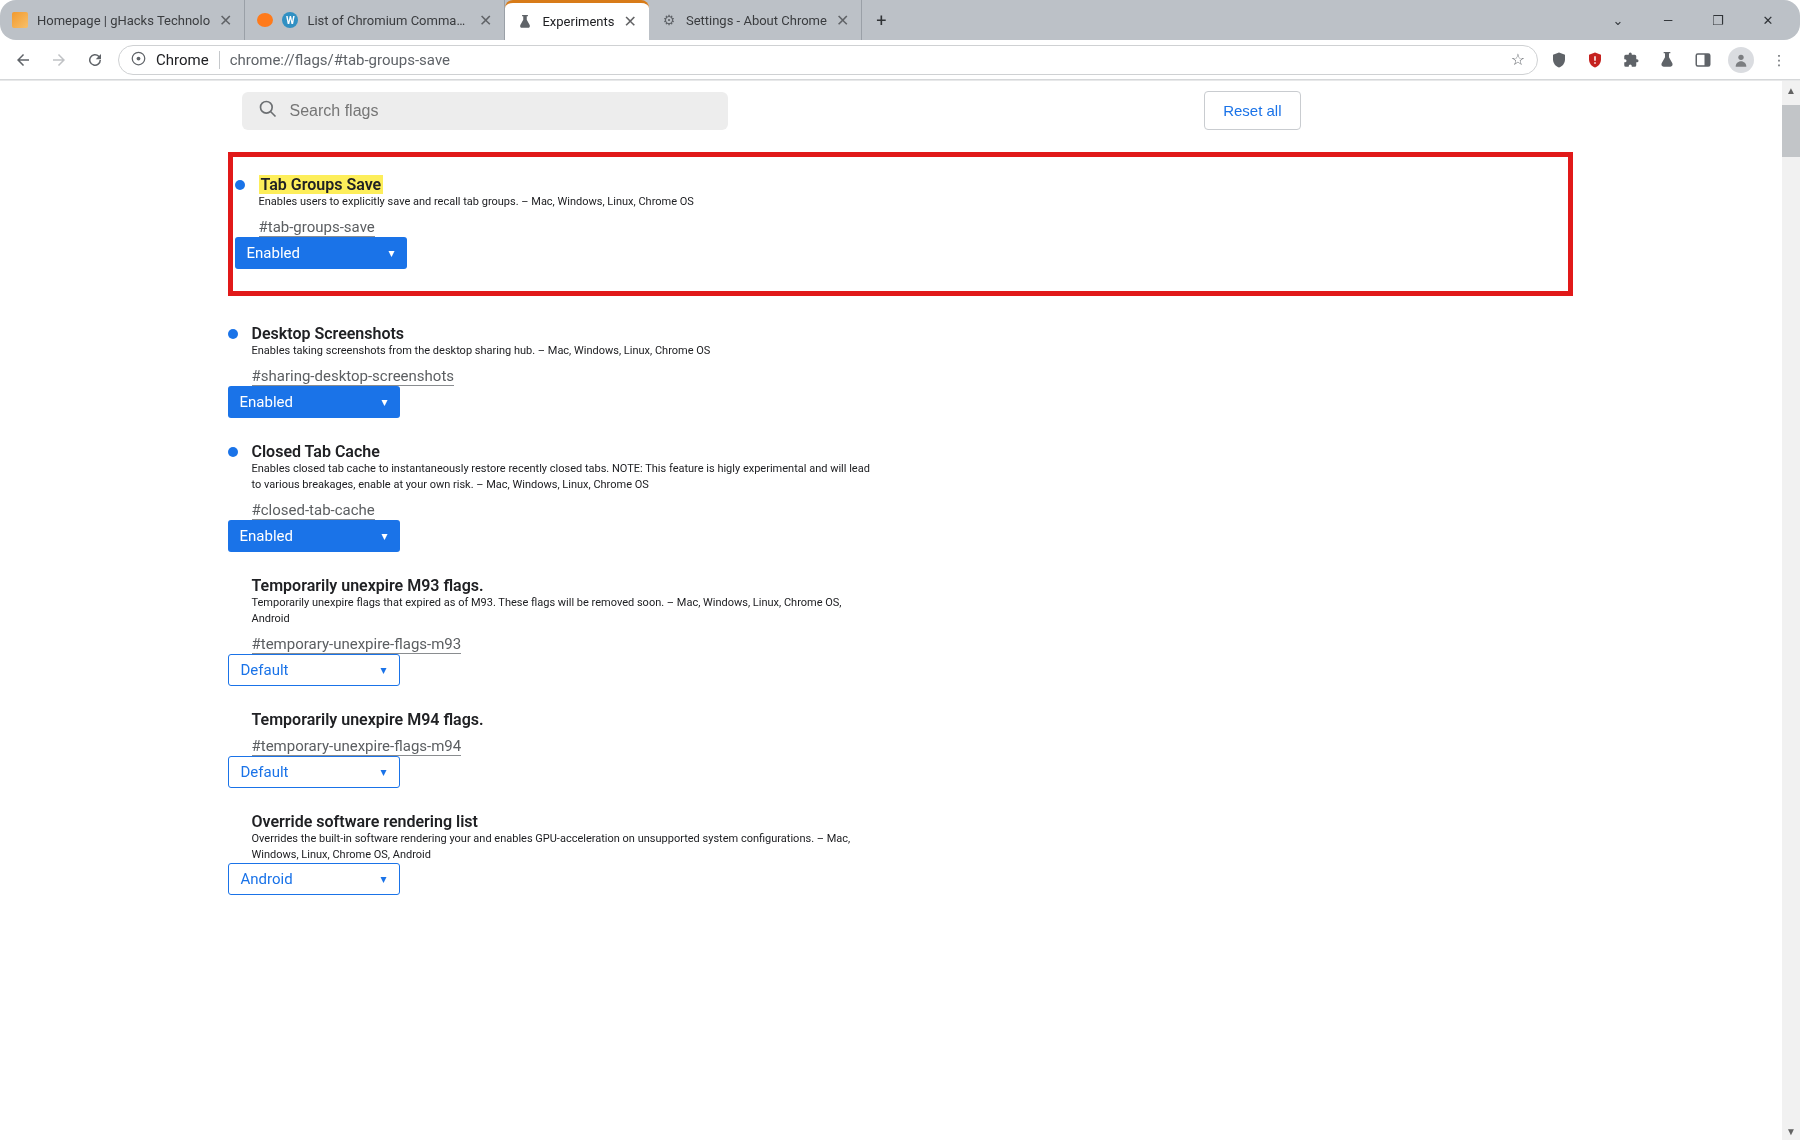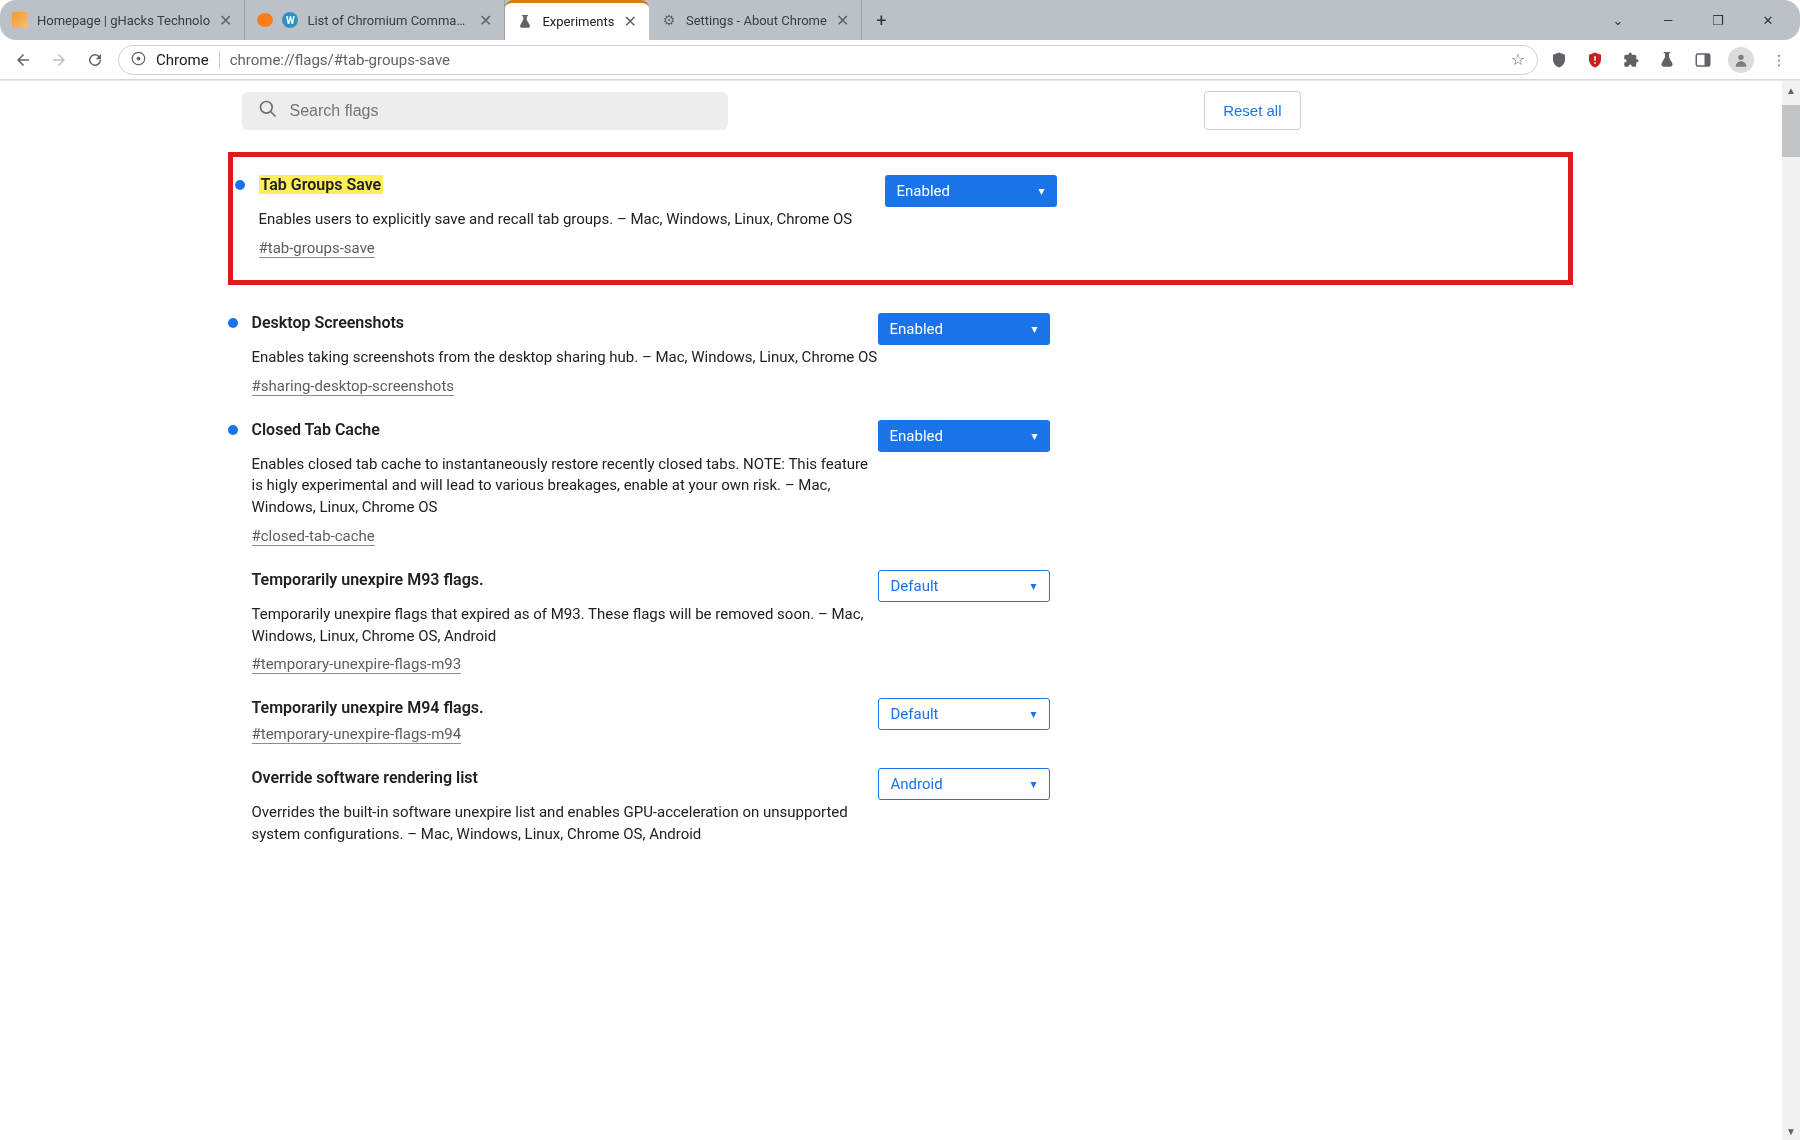--- a/index.html
+++ b/index.html
@@ -40,29 +40,29 @@
 
 
 .page-wrap { position: relative; height: calc(1140px - 80px); overflow:hidden; border-top:1px solid #e7e8e9;}
 .page { width: 1345px; margin: 0 auto; padding-bottom: 40px;}
 .pagehead { display:flex; align-items:center; padding: 10px 0 10px 14px; gap: 20px; }
 .searchbox { flex: 0 0 486px; display:flex; align-items:center; gap: 12px; height:38px; padding: 0 16px; border-radius: 6px; background:#ededed; color:#646669;}
 .searchbox-input { border:none; background:transparent; outline:none; font-size:16px; color:#646669; width:100%}
 .resetall { margin-left:auto; margin-right: 272px; border:1px solid #c9ccd0; background:#fff; color:#1a73e8; padding: 10px 18px; border-radius:4px; font-size:15px;}
 
 .flags-area { padding-top: 12px; }
-.flag-row { display:flex; justify-content:flex-start; padding: 12px 0; }
+.flag-row { display:flex; justify-content:space-between; padding: 12px 0; flex-direction: column; }
 .flag-row.highlight-row { border:5px solid #e11919; padding: 18px 12px 22px 2px; margin-bottom: 16px; }
 .flag-left { display:flex; gap: 10px; width: 650px; }
 .dot-col { width:14px; padding-top: 5px; }
 .dot { width:10px; height:10px; border-radius:50%; background:#1a73e8; }
 .flag-text { flex:1; }
 .flag-title { font-size:16px; font-weight: 600; color:#202124; }
 .flag-title.hl { background: #fdee5a; display:inline; padding: 0 2px; }
-.flag-desc { font-size:15px; color:#202124; margin-top: 15px; line-height:1.45; }
+.flag-desc { font-size:11px; color:#202124; margin-top: 0; line-height:1.45; }
 .flag-hash { display:inline-block; margin-top: 8px; font-size:15px; color:#5b5e61; border-bottom:1px solid #8a8d90; }
 .flag-select { display:flex; align-items:center; justify-content:space-between; width: 172px; height: 32px; padding: 0 12px; border-radius:3px; font-size:15px; }
 .sel-enabled  { background:#1a73e8; color:#fff; }
 .sel-default  { background:#fff; color:#1a73e8; border:1px solid #1a73e8; }
 .sel-disabled { background:#fff; color:#1a73e8; border:1px solid #1a73e8; }
 .sel-caret { font-size:12px; }
 
 .scrollbar { position:absolute; right:0; top:0; width:18px; height:100%; background:#f1f1f1; display:flex; flex-direction:column; }
 .scroll-arrow { height:18px; display:flex; align-items:center; justify-content:center; color:#636363; font-size:10px;}
 .scroll-thumb { width:100%; background:#c2c5c8; height:52px; margin-top:6px; border-radius:0;}
@@ -245,21 +245,21 @@
           <div class="flag-select sel-default">
             <span>Default</span>
             <span class="sel-caret">▾</span>
           </div>
         </div>
         <div class="flag-row">
           <div class="flag-left">
             <div class="dot-col"></div>
             <div class="flag-text">
               <div class="flag-title">Override software rendering list</div>
-              <div class="flag-desc">Overrides the built-in software unexpire list and enables GPU-acceleration on unsupported system configurations. – Mac, Windows, Linux, Chrome OS, Android</div>
+              <div class="flag-desc">Overrides the built-in software rendering your and enables GPU-acceleration on unsupported system configurations. – Mac, Windows, Linux, Chrome OS, Android</div>
             </div>
           </div>
           <div class="flag-select sel-disabled">
             <span>Android</span>
             <span class="sel-caret">▾</span>
           </div>
         </div>
       </div>
   </div>
 

